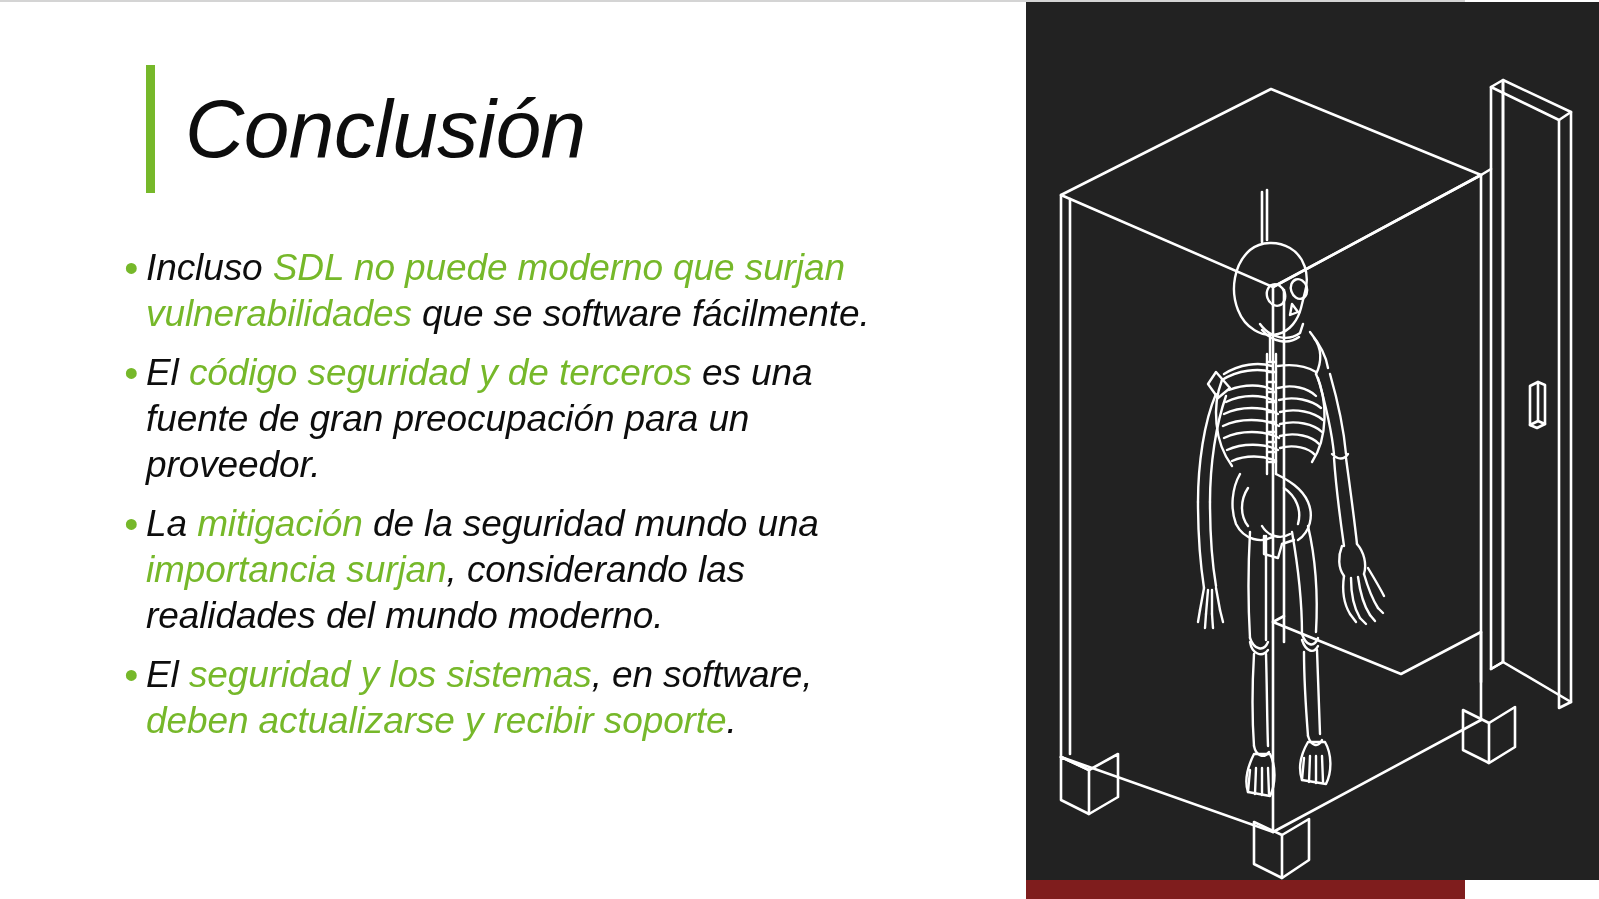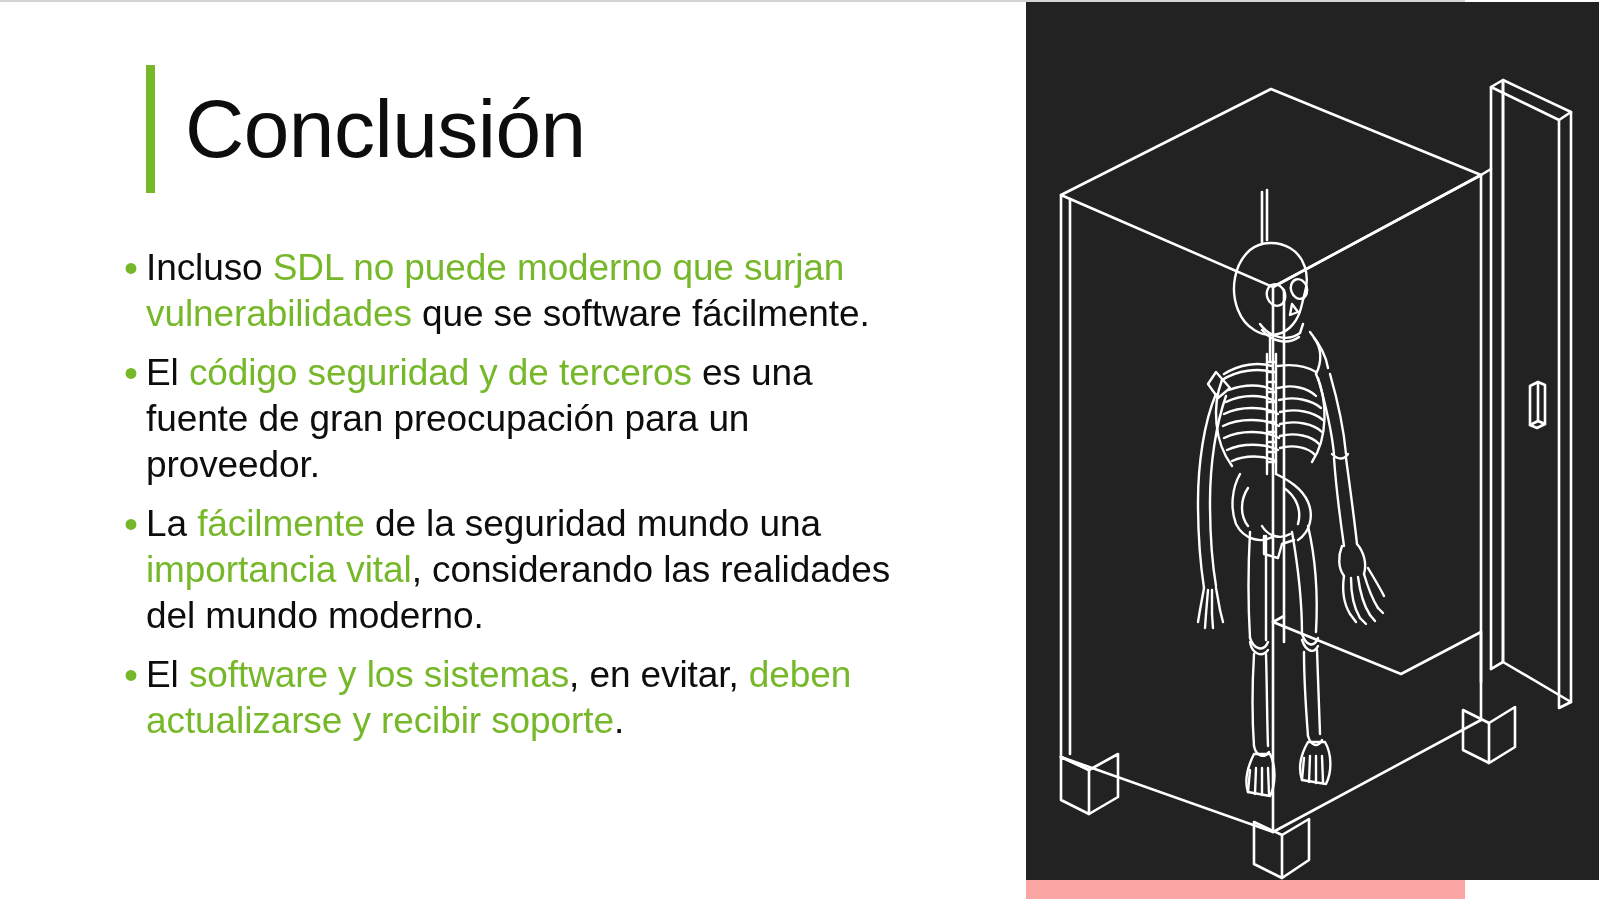--- a/index.html
+++ b/index.html
@@ -11,23 +11,24 @@
     width: 1599px;
     height: 899px;
     overflow: hidden;
     font-family: "Liberation Sans", sans-serif;
   }
 
   #slide {
     position: relative;
     width: 1465px;
     height: 899px;
-    background: #fca5a5;
+    background: #7f1d1d;
     box-sizing: border-box;
     border-top: 2px solid #d4d4d4;
+    font-style: italic;
   }
 
   
   #content-area {
     position: absolute;
     left: 0;
     top: 0;
     width: 1026px;
     height: 899px;
     background: #ffffff;
@@ -125,25 +126,25 @@
         <div class="bullet-item">
           <div class="bullet-marker">•</div>
           <div class="bullet-text"><span class="seg-black">Incluso </span><span class="seg-green">SDL no puede moderno que surjan vulnerabilidades</span><span class="seg-black"> que se software fácilmente.</span></div>
         </div>
         <div class="bullet-item">
           <div class="bullet-marker">•</div>
           <div class="bullet-text"><span class="seg-black">El </span><span class="seg-green">código seguridad y de terceros</span><span class="seg-black"> es una fuente de gran preocupación para un proveedor.</span></div>
         </div>
         <div class="bullet-item">
           <div class="bullet-marker">•</div>
-          <div class="bullet-text"><span class="seg-black">La </span><span class="seg-green">fácilmente</span><span class="seg-black"> de la seguridad mundo una </span><span class="seg-green">importancia vital</span><span class="seg-black">, considerando las realidades del mundo moderno.</span></div>
+          <div class="bullet-text"><span class="seg-black">La </span><span class="seg-green">mitigación</span><span class="seg-black"> de la seguridad mundo una </span><span class="seg-green">importancia surjan</span><span class="seg-black">, considerando las realidades del mundo moderno.</span></div>
         </div>
         <div class="bullet-item">
           <div class="bullet-marker">•</div>
-          <div class="bullet-text"><span class="seg-black">El </span><span class="seg-green">software y los sistemas</span><span class="seg-black">, en evitar, </span><span class="seg-green">deben actualizarse y recibir soporte</span><span class="seg-black">.</span></div>
+          <div class="bullet-text"><span class="seg-black">El </span><span class="seg-green">seguridad y los sistemas</span><span class="seg-black">, en software, </span><span class="seg-green">deben actualizarse y recibir soporte</span><span class="seg-black">.</span></div>
         </div>
       </div>
 
   </div>
 
   <div id="image-panel">
     <svg id="locker-illustration" viewBox="0 0 573 878" xmlns="http://www.w3.org/2000/svg">
       <g fill="none" stroke="#ffffff" stroke-width="2.6" stroke-linejoin="round" stroke-linecap="round">
 
         <path d="M 35 193 L 245 87 L 455 173 L 247 285 Z"></path>

